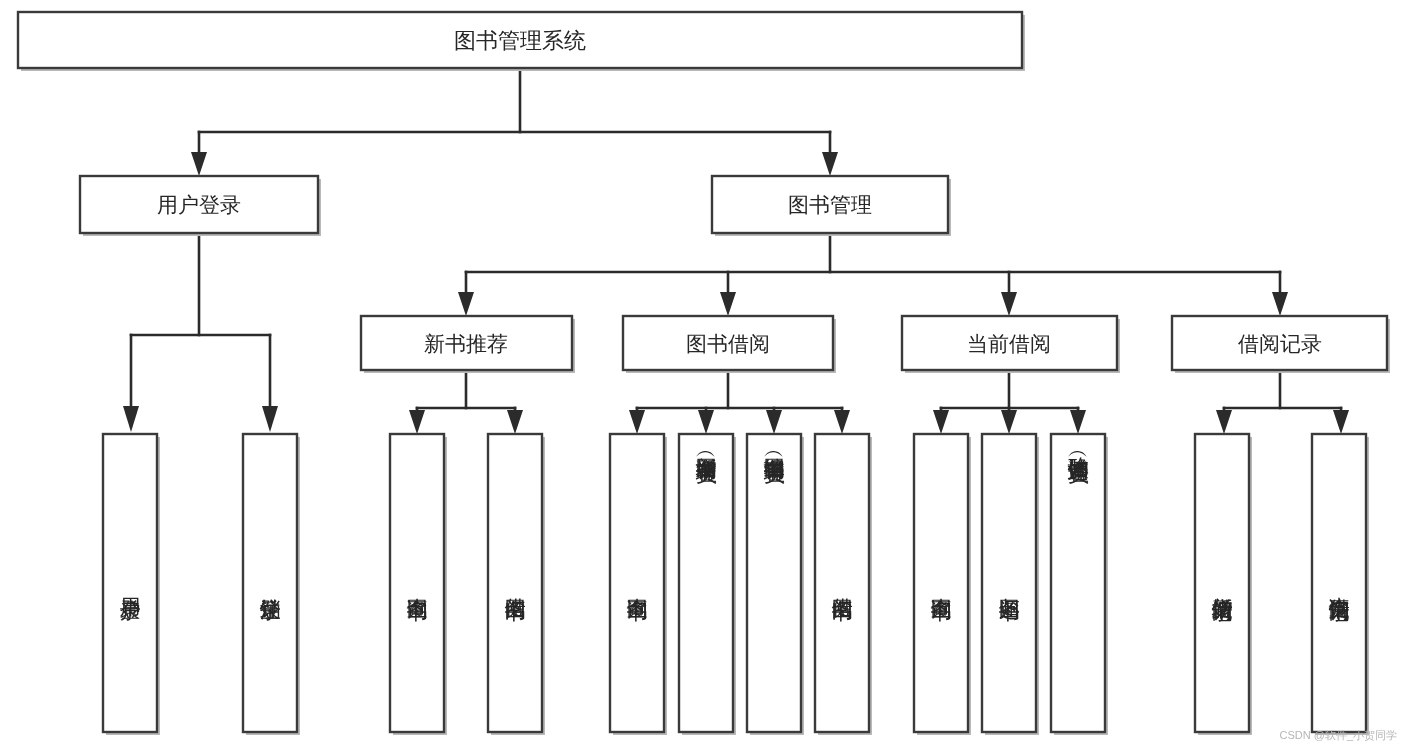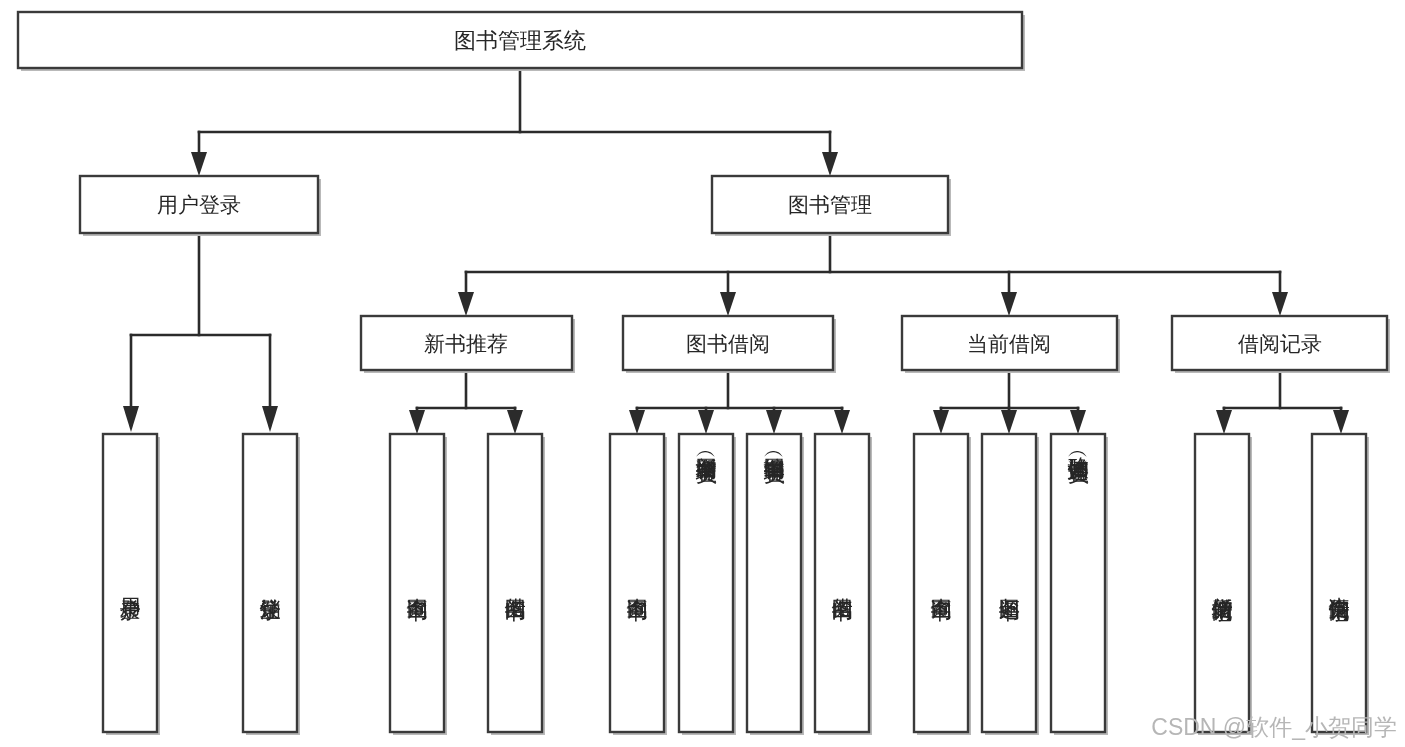--- a/index.html
+++ b/index.html
@@ -74,21 +74,21 @@
     line-height: 1.08;
     color: #262626;
     letter-spacing: 1px;
     white-space: nowrap;
   }
   #watermark {
     position: absolute;
     right: 8px;
     bottom: 4px;
     font-family: "Liberation Sans", "DejaVu Sans", sans-serif;
-    font-size: 23px;
+    font-size: 11px;
     color: #b6b6b6;
     white-space: nowrap;
     pointer-events: none;
   }
 </style>
 </head>
 <body>
 
 <div id="diagram-root">
 

